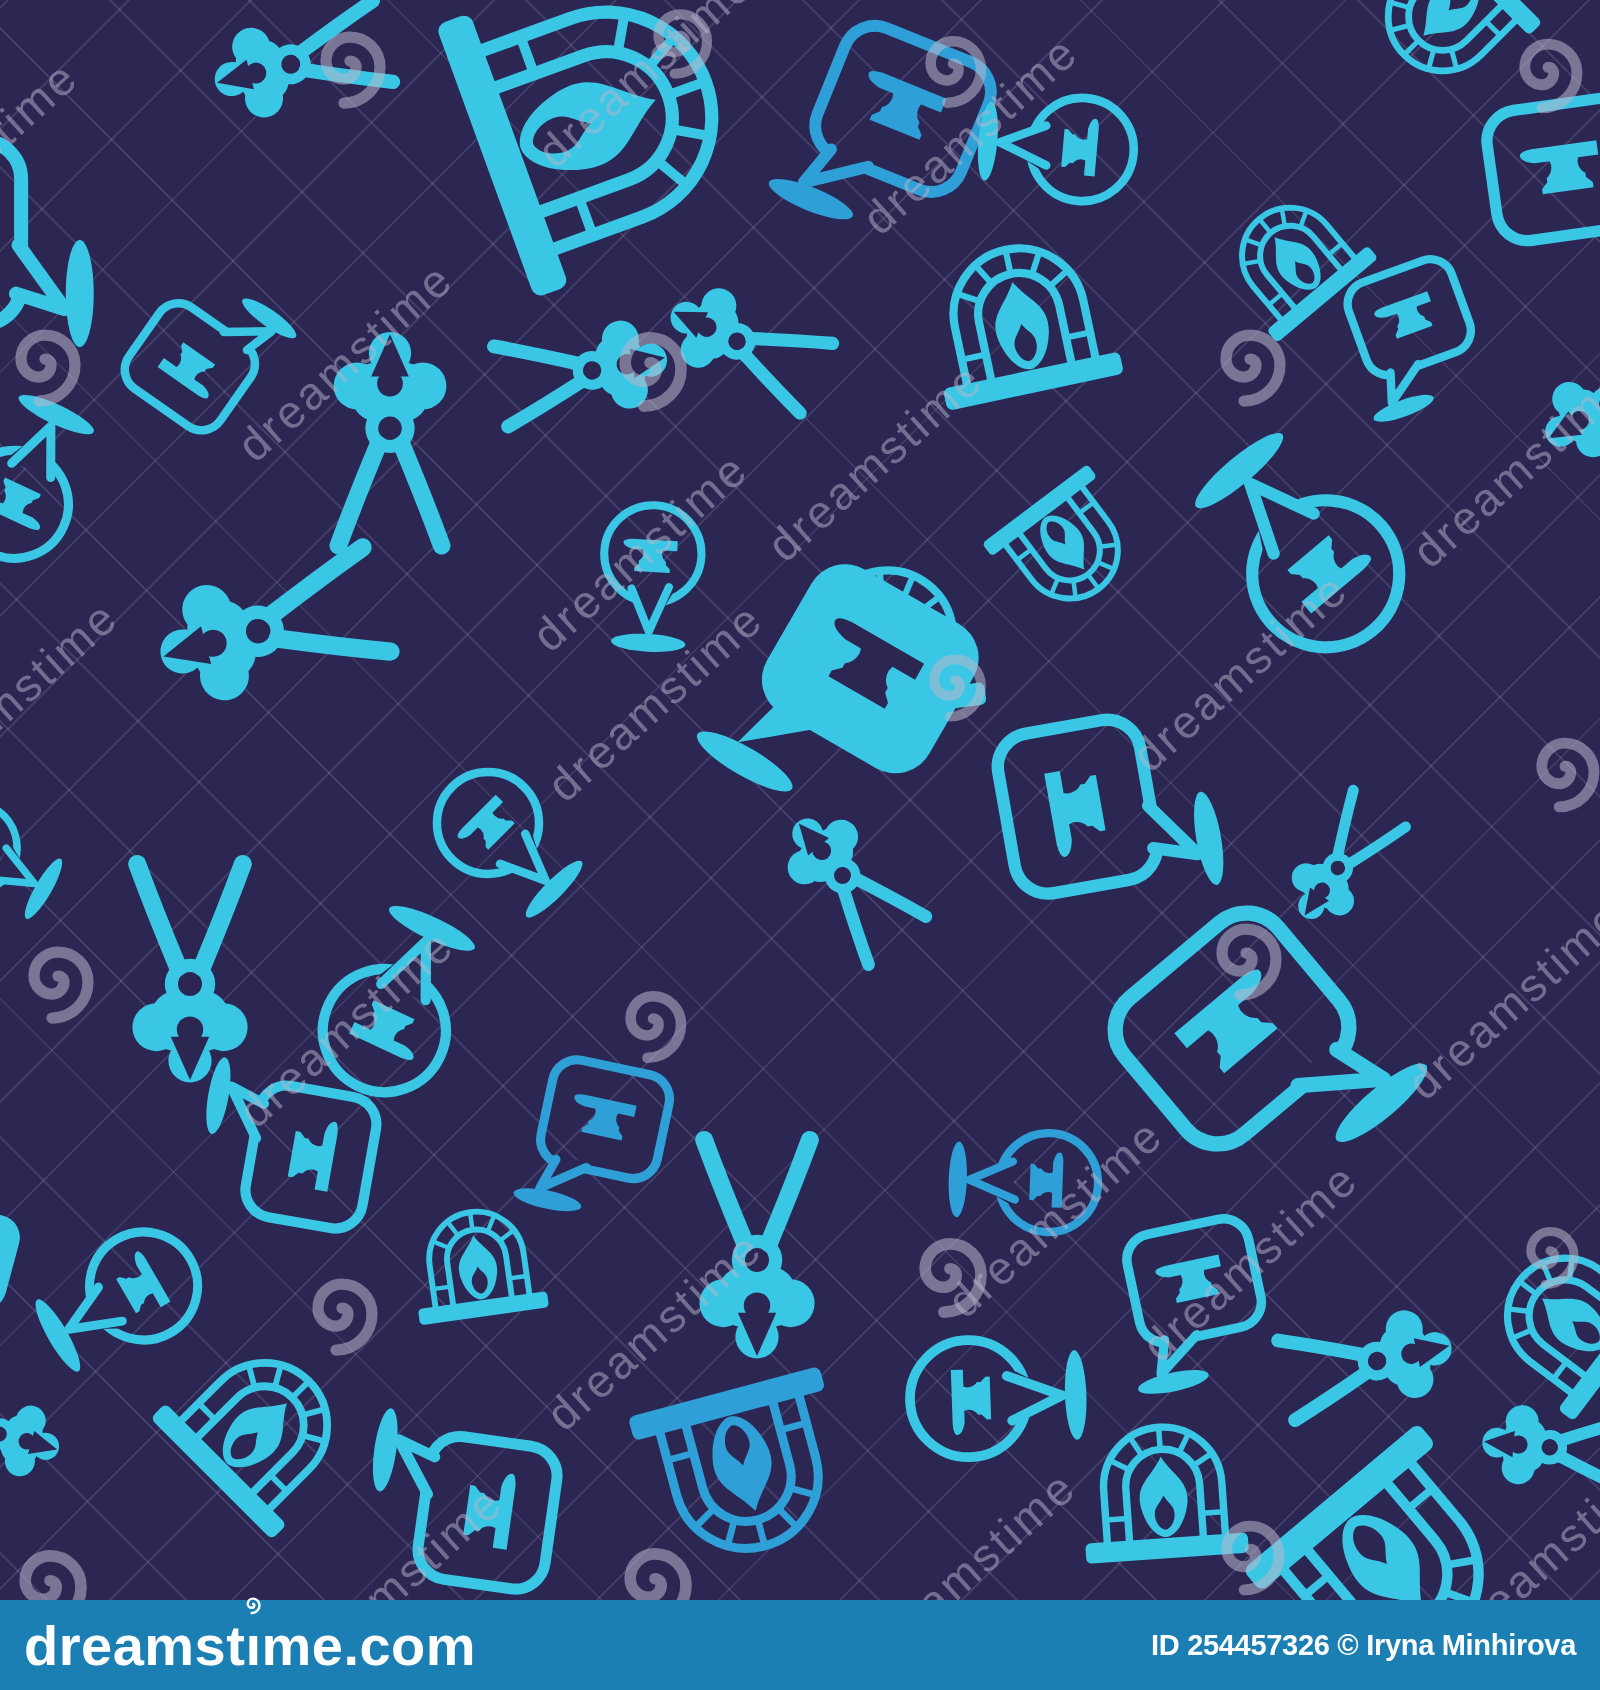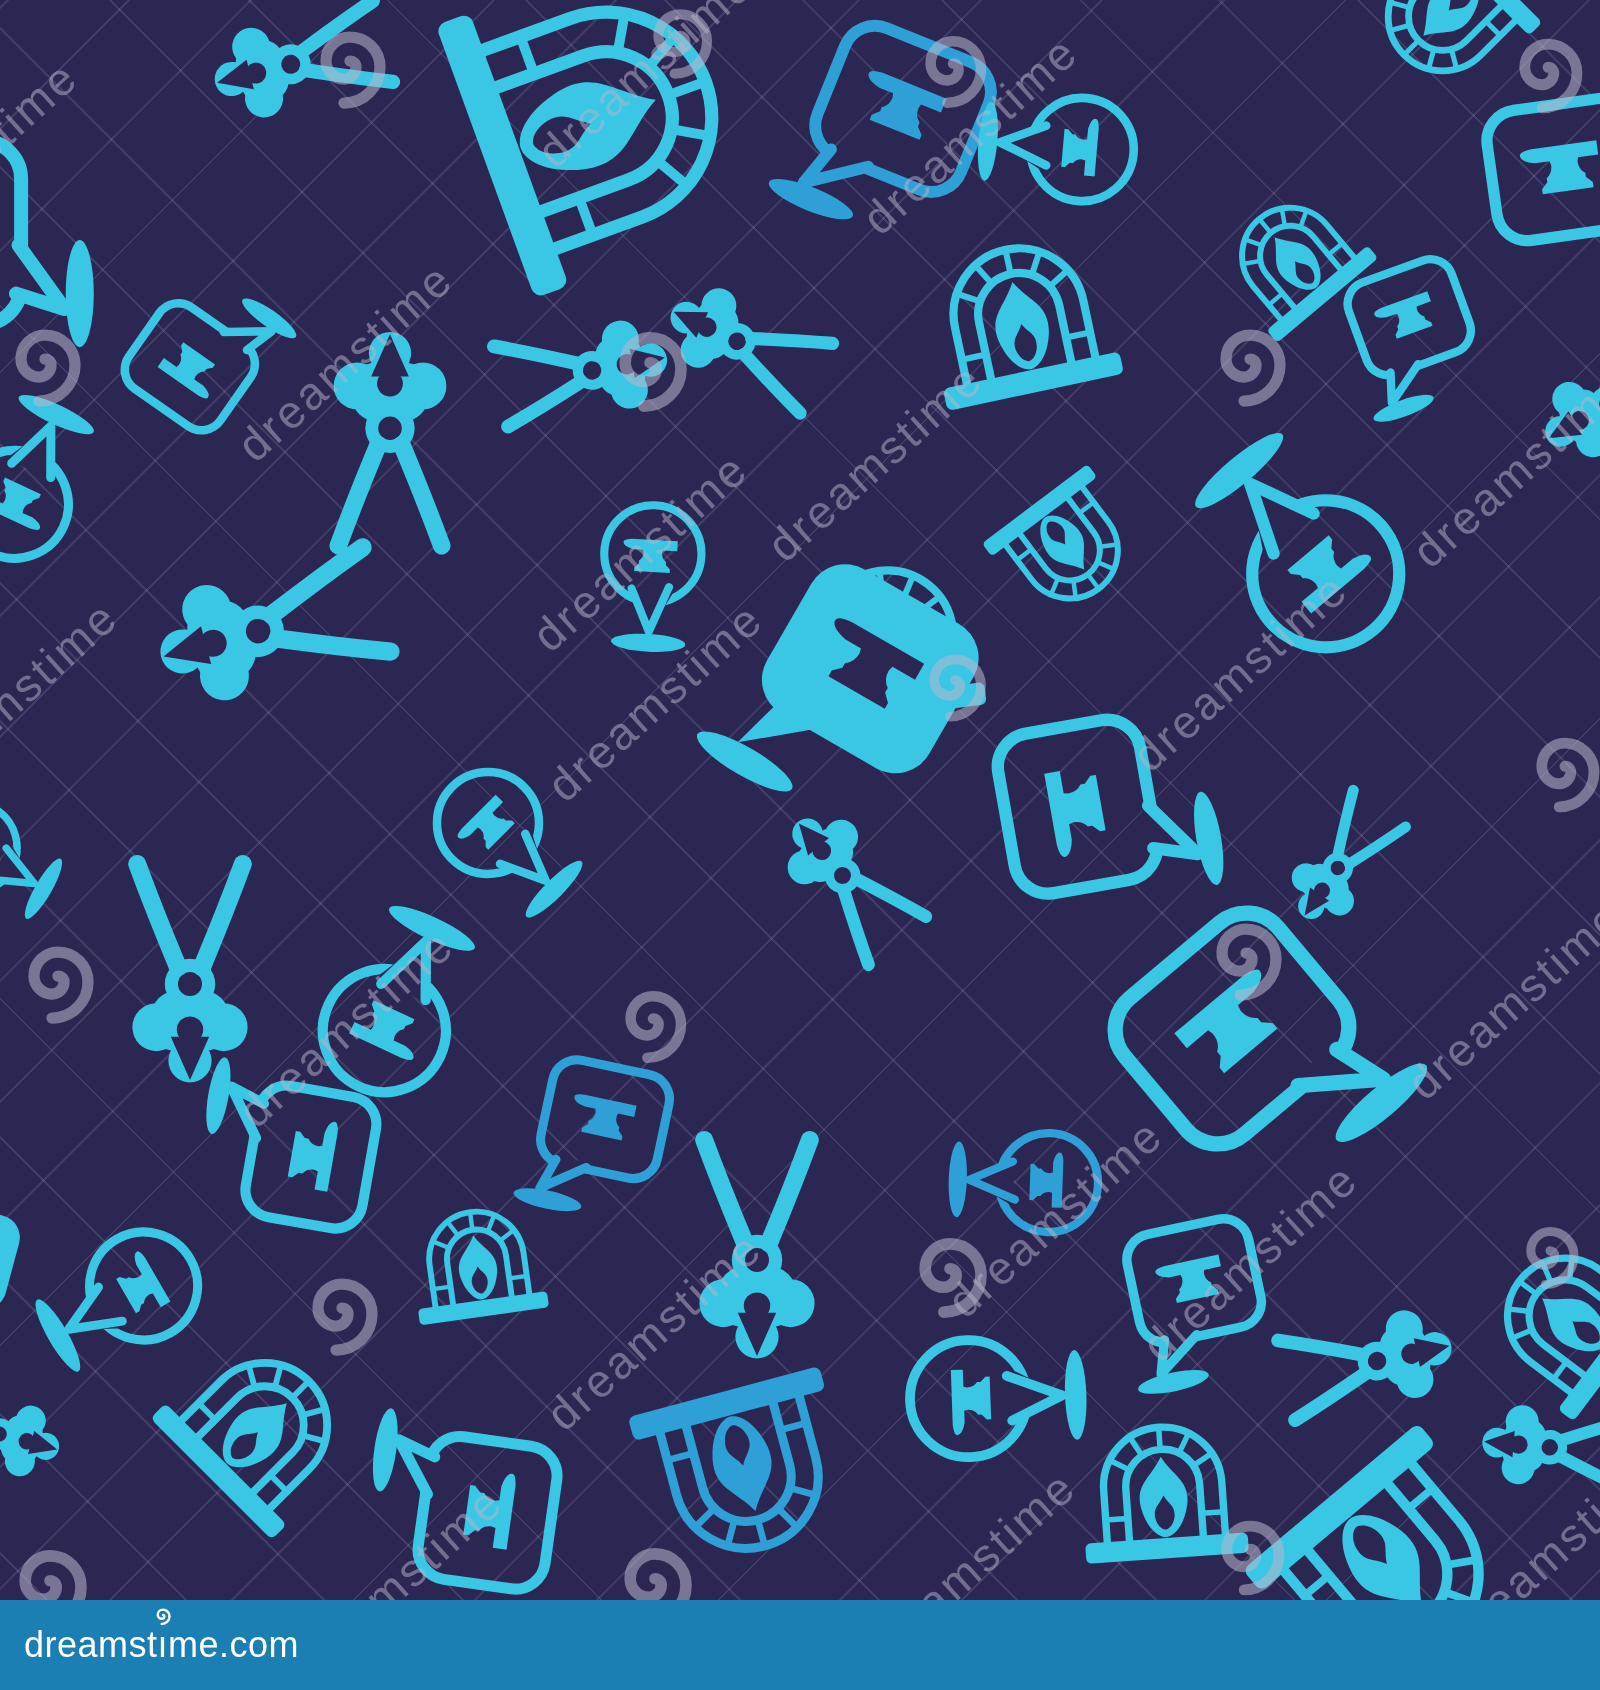--- a/index.html
+++ b/index.html
@@ -14,21 +14,21 @@
       repeating-linear-gradient(45deg, transparent 0 96px, var(--lattice) 96px 98px),
       repeating-linear-gradient(-45deg, transparent 0 84px, var(--lattice) 84px 86px);
   }
   #pattern-canvas{position:absolute;left:0;top:0;}
   .bar{
     position:absolute;left:0;bottom:0;width:100%;height:90px;
     background:var(--bar,#1c7fb4);
     display:flex;align-items:center;justify-content:space-between;
     box-sizing:border-box;padding:0 24px;color:#fff;
   }
-  .logo{position:relative;font-size:36px;font-weight:normal;letter-spacing:.5px;white-space:nowrap;}
+  .logo{position:relative;font-size:56px;font-weight:bold;letter-spacing:.5px;white-space:nowrap;}
   .logo .i{position:relative;display:inline-block;}
   .logo .i svg{position:absolute;left:50%;top:-17px;transform:translateX(-50%);width:21px;height:19px;color:#fff;}
   .credit{font-size:29px;font-weight:bold;letter-spacing:-.3px;white-space:nowrap;}
   svg text{font-family:"Liberation Sans", sans-serif;}
 </style>
 </head>
 <body>
 
 <div class="stage">
   <div class="lattice"></div>
@@ -317,14 +317,15 @@
         <text text-anchor="middle" dy="16" font-size="46" letter-spacing="3" fill="#b9b6cc" opacity="0.5" transform="translate(1555 1550) rotate(-42)">dreamstime</text>
       </g>
   </svg>
 
   <div class="bar" style="color: rgb(255, 255, 255);">
     <div class="logo">
       <span>dreamst</span><span class="i"><span>ı</span><svg viewBox="18 26 64 58">
             <use href="#sym-spiral"></use>
           </svg></span><span>me.com</span>
     </div>
+    <div class="credit">ID 254457326 © Iryna Minhirova</div>
   </div>
 </div>
 
 </body></html>

